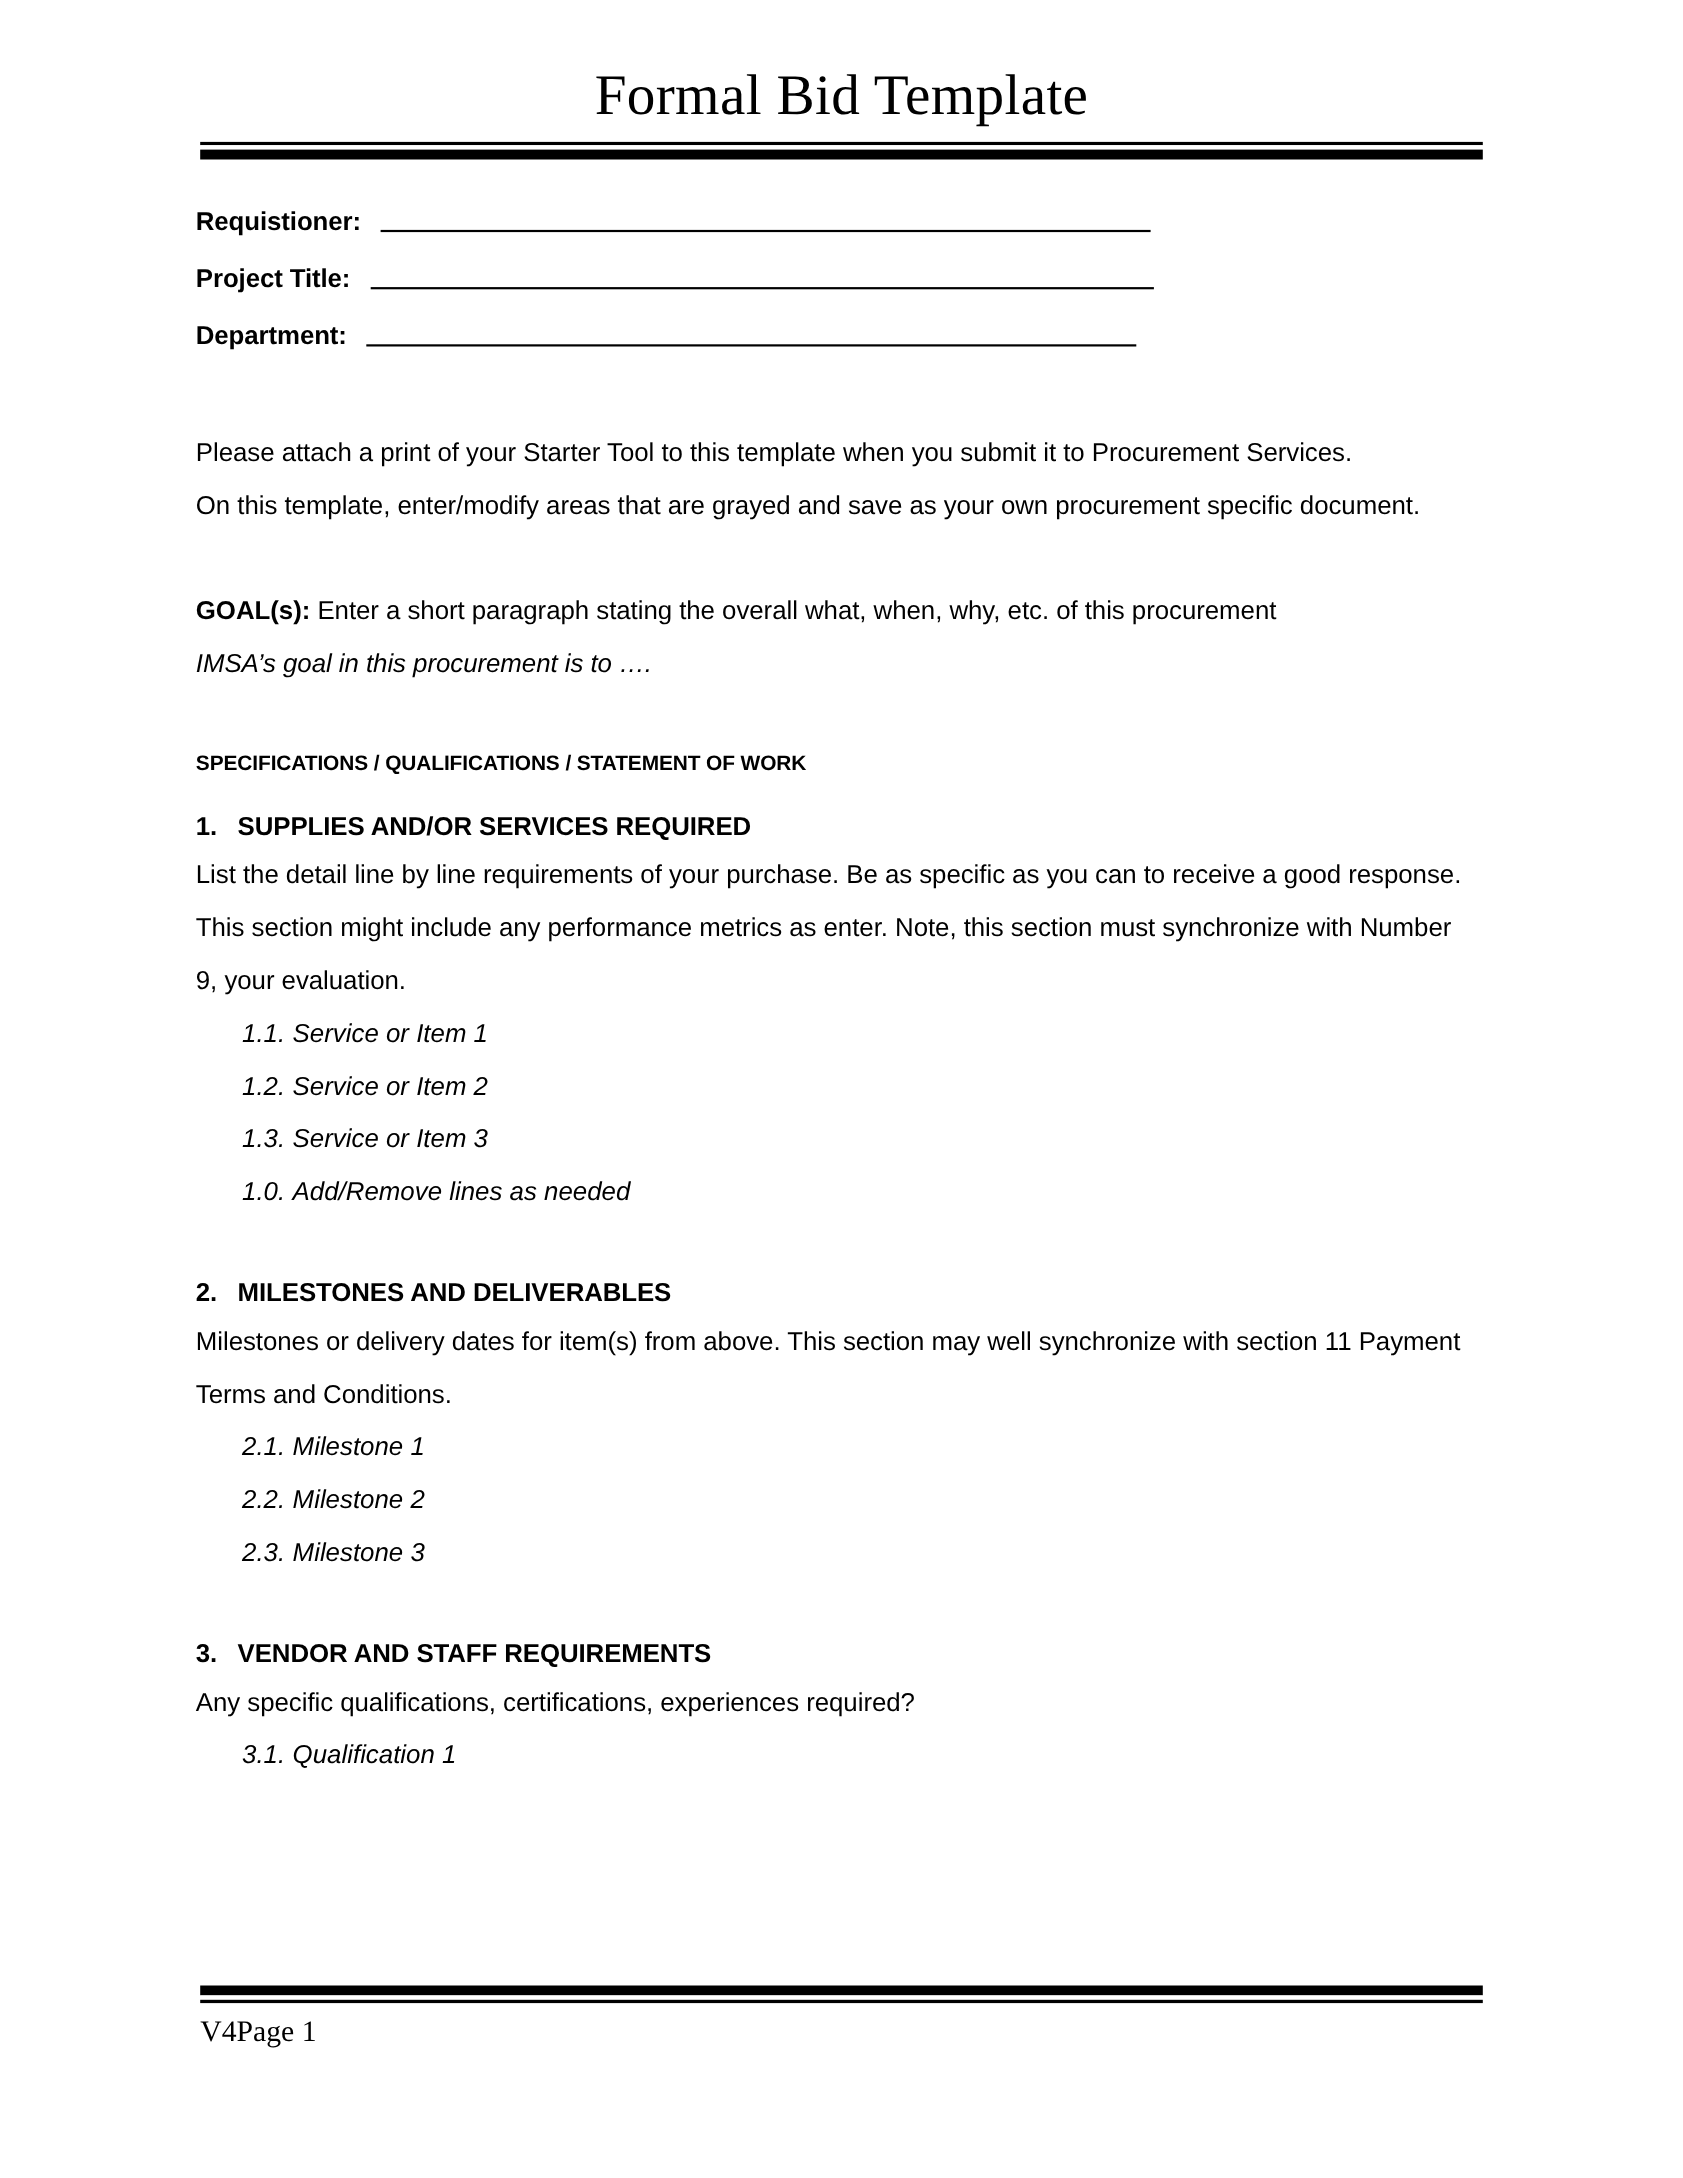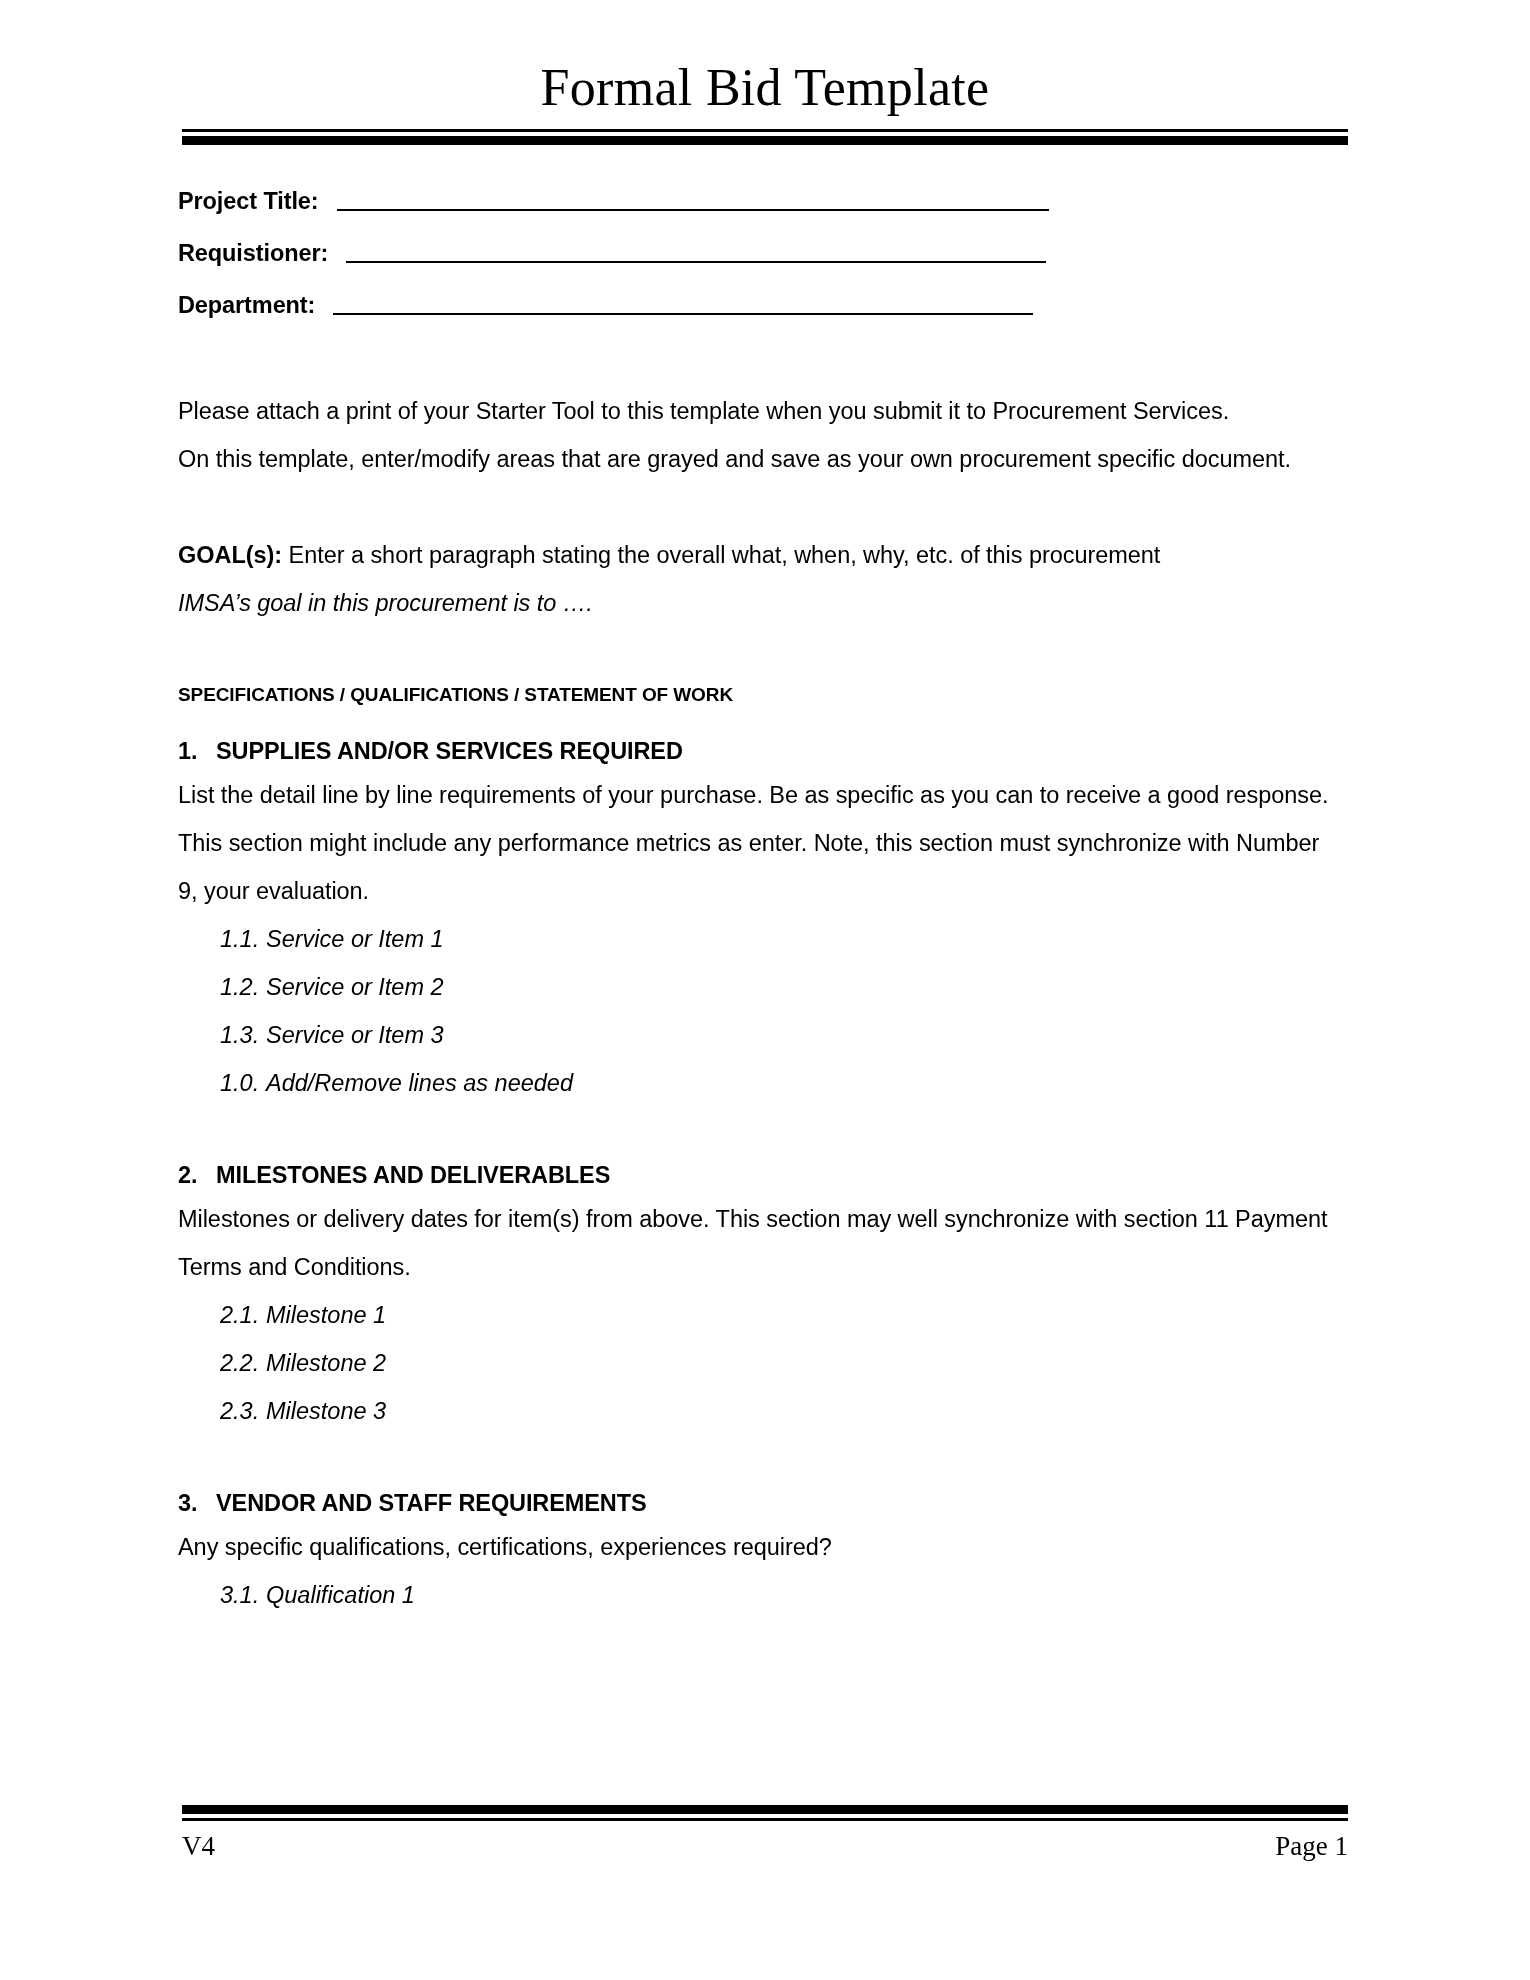--- a/index.html
+++ b/index.html
@@ -159,21 +159,21 @@
   .footer-rule .gap {
     height: 4px;
     background: #fff;
   }
   .footer-rule .thin {
     height: 3px;
     background: #000;
   }
   .footer-row {
     display: flex;
-    justify-content: space-between;
+    justify-content: flex-start;
     align-items: baseline;
     font-family: "Liberation Serif", serif;
     font-size: 27px;
     padding-top: 10px;
   }
 </style>
 </head>
 <body>
 
 <div class="page">
@@ -184,24 +184,24 @@
       <div class="thin"></div>
       <div class="gap"></div>
       <div class="thick"></div>
     </div>
   </div>
 
   <div class="body-wrap">
 
     <div class="fields">
       <div class="field-row">
-        <span class="field-label">Project Title:</span><span class="field-line fl-1"></span>
+        <span class="field-label">Requistioner:</span><span class="field-line fl-2"></span>
       </div>
       <div class="field-row">
-        <span class="field-label">Requistioner:</span><span class="field-line fl-2"></span>
+        <span class="field-label">Project Title:</span><span class="field-line fl-1"></span>
       </div>
       <div class="field-row">
         <span class="field-label">Department:</span><span class="field-line fl-3"></span>
       </div>
     </div>
 
     <div class="spacer-lg"></div>
 
     <p class="para">Please attach a print of your Starter Tool to this template when you submit it to Procurement Services.</p>
     <p class="para"> On this template, enter/modify areas that are grayed and save as your own procurement specific document.</p>

